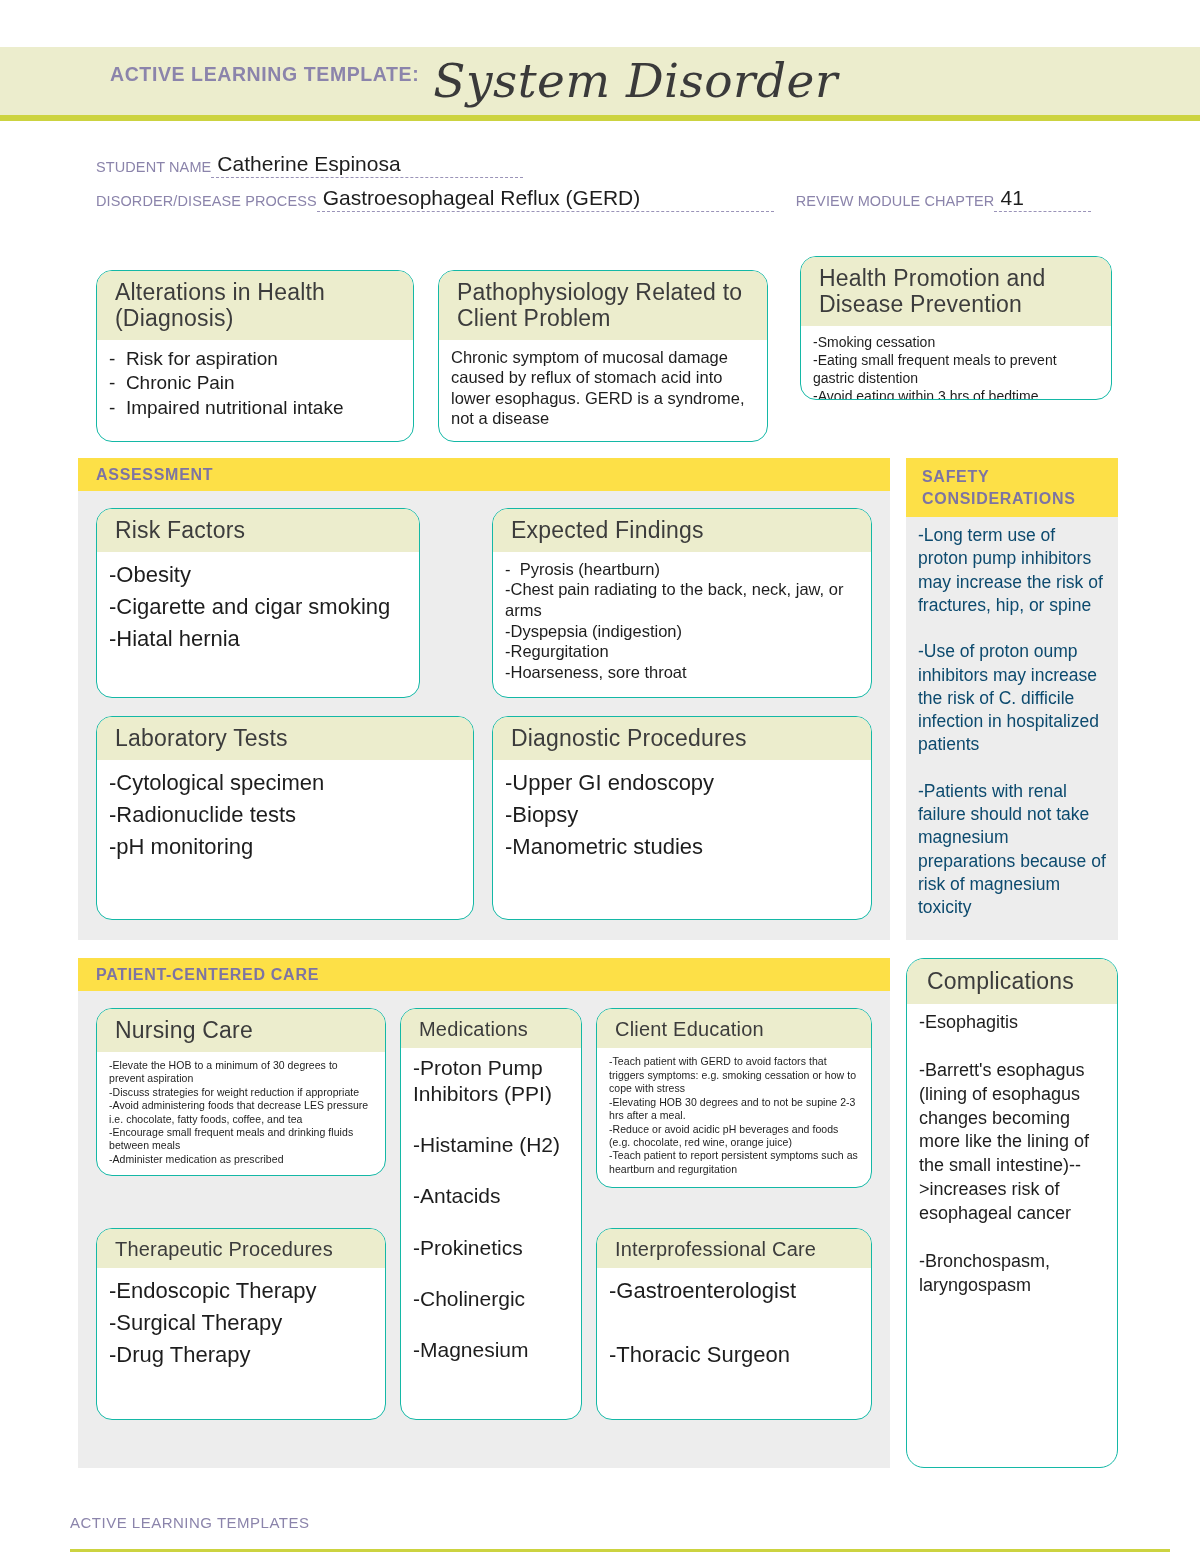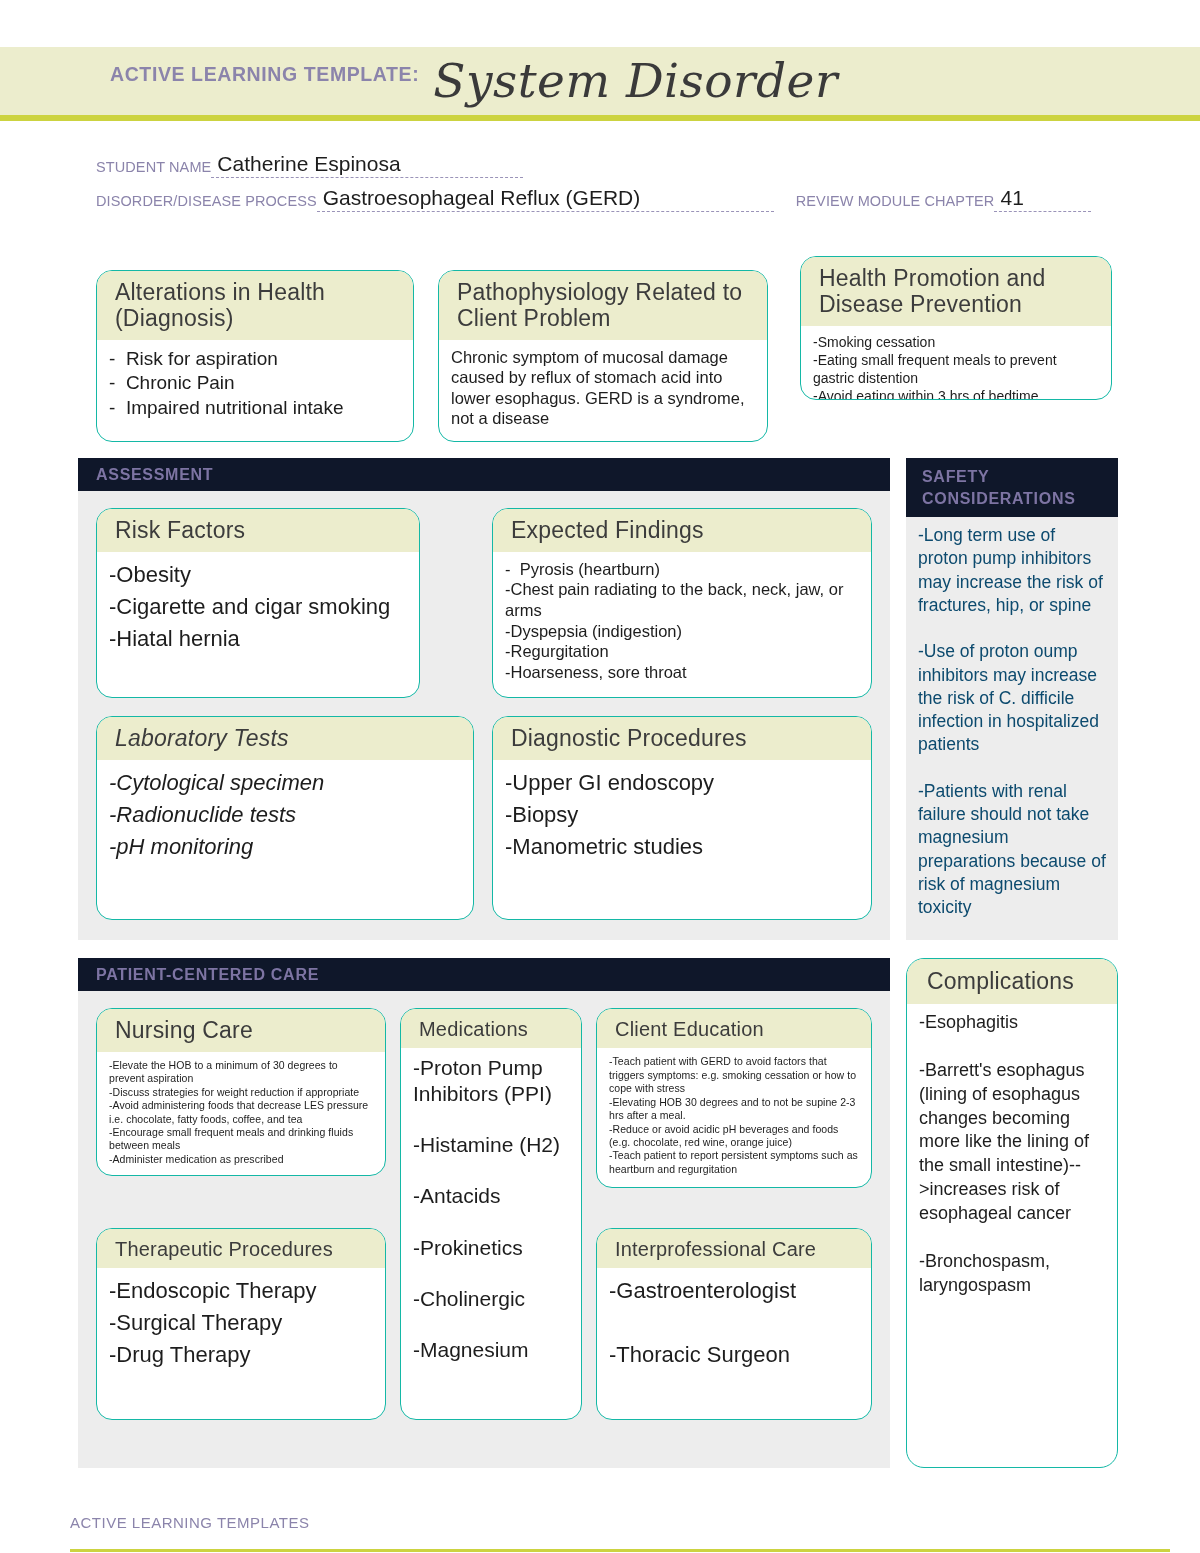--- a/index.html
+++ b/index.html
@@ -130,35 +130,35 @@
     position: absolute;
     left: 78px; top: 958px;
     width: 812px; height: 510px;
     background: #ededed;
     box-sizing: border-box;
   }
   .section-banner {
     position: absolute;
     left: 0; top: 0;
     width: 100%;
-    background: #0f172a;
+    background: #fde047;
     box-sizing: border-box;
     padding: 8px 0 7px 18px;
   }
   .section-banner .s {
     font-size: 16px;
     font-weight: bold;
     letter-spacing: 0.7px;
     color: #7d74a3;
   }
 
   
   #card-risk    { left: 18px; top: 50px; width: 324px; height: 190px; }
   #card-expect  { left: 414px; top: 50px; width: 380px; height: 190px; }
-  #card-lab     { left: 18px; top: 258px; width: 378px; height: 204px; font-style: italic; }
+  #card-lab     { left: 18px; top: 258px; width: 378px; height: 204px; }
   #card-diag    { left: 414px; top: 258px; width: 380px; height: 204px; }
 
   
   #card-nursing { left: 18px; top: 50px; width: 290px; height: 168px; }
   #card-meds    { left: 322px; top: 50px; width: 182px; height: 412px; }
   #card-client  { left: 518px; top: 50px; width: 276px; height: 180px; }
   #card-therap  { left: 18px; top: 270px; width: 290px; height: 192px; }
   #card-inter   { left: 518px; top: 270px; width: 276px; height: 192px; }
 
   

